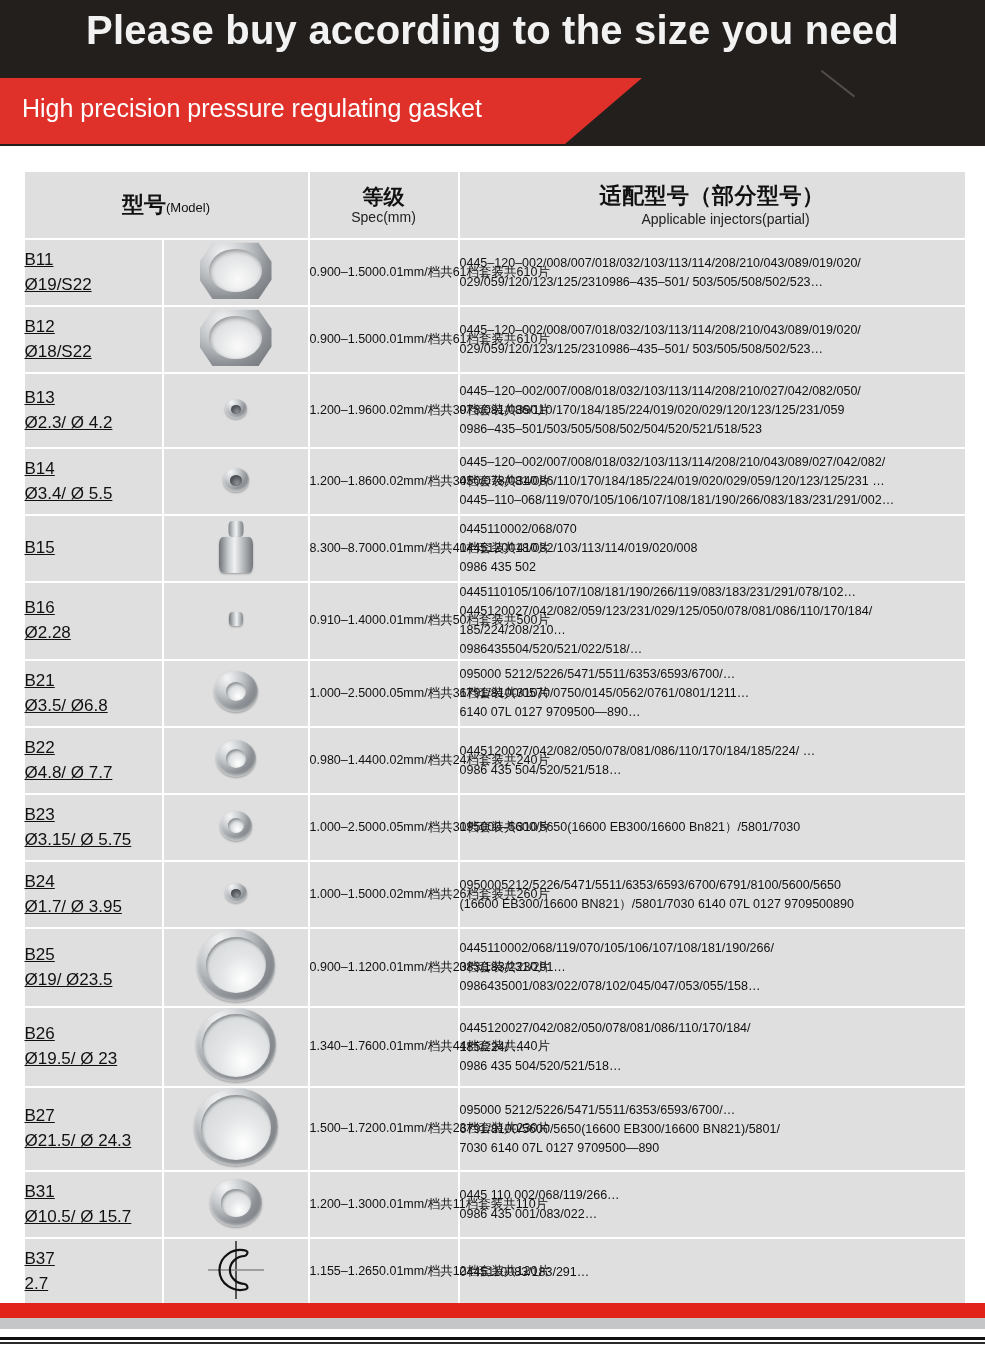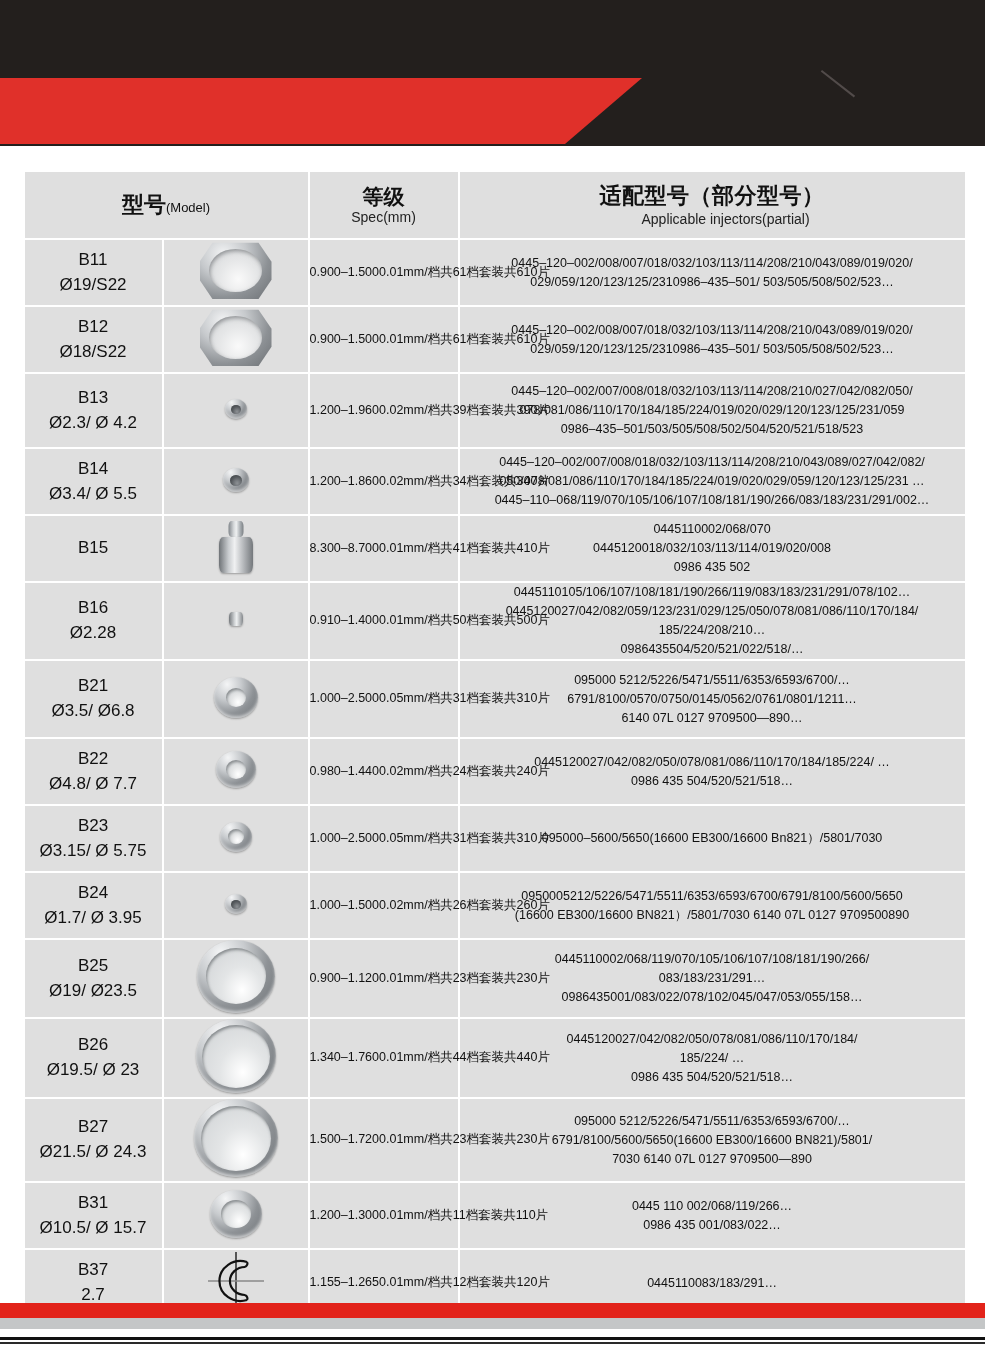--- a/index.html
+++ b/index.html
@@ -50,30 +50,30 @@
   col.c-inj{width:505px;}
 
   thead th{height:66px;text-align:center;}
   .th-cn{font-size:22px;font-weight:700;line-height:1.15;color:#111;}
   .th-en{font-size:14px;font-weight:400;color:#222;}
   .th-cn .small-en{font-size:13px;font-weight:400;vertical-align:baseline;}
   .th-spec .th-cn{font-size:21px;}
   .th-inj .th-cn{font-size:22px;letter-spacing:.5px;}
   .th-inj .th-en{font-size:14px;padding-top:2px;padding-left:27px;}
 
-  td.model{text-align:center;font-size:17px;line-height:1.45;white-space:nowrap;}
+  td.model{text-align:left;font-size:17px;line-height:1.45;white-space:nowrap;text-decoration:underline;}
   td.model .m-code{display:block;}
   td.model .m-dim{display:block;}
   td.imgcell{text-align:center;padding:4px 0;}
   td.spec{
     font-size:12.5px;line-height:1.55;padding:4px 0 4px 14px;text-align:left;
     white-space:nowrap;
   }
   td.inj{
-    font-size:12.5px;line-height:1.52;padding:4px 12px 4px 14px;text-align:center;
+    font-size:12.5px;line-height:1.52;padding:4px 12px 4px 14px;text-align:left;
   }
   td.inj .ln{display:block;white-space:nowrap;}
 
   
   .part{display:inline-block;position:relative;}
   .ring{
     border-radius:50%;
     background:
       radial-gradient(ellipse at 30% 18%, #f4f5f6 0%, #c8cbce 32%, #8e9296 62%, #6e7276 100%);
     box-shadow:inset 0 -2px 3px rgba(255,255,255,.55), 0 1px 2px rgba(0,0,0,.30);
@@ -119,21 +119,23 @@
   .bar-gray{width:985px;height:11px;background:#c4c6c7;}
   .bar-gap{width:985px;height:8px;background:#ffffff;}
   .bar-black{width:985px;height:3px;background:#111111;}
   .bar-white2{width:985px;height:2px;background:#ffffff;}
   .bar-black2{width:985px;height:2px;background:#2a2a2a;}
 </style>
 </head>
 <body>
 
 <div class="banner">
+  <div class="banner-title">Please buy according to the size you need</div>
   <div class="ribbon"></div>
+  <div class="ribbon-label">High precision pressure regulating gasket</div>
   <div class="banner-slash"></div>
   <div class="banner-underline"></div>
 </div>
 
 <div class="table-wrap">
   <table class="spec">
     <colgroup>
       <col class="c-model">
         <col class="c-img">
         <col class="c-spec">
@@ -224,21 +226,21 @@
           </td>
           <td class="imgcell"><span class="part" style="width:14px;height:14px;display:inline-block;background:linear-gradient(90deg,#74787c,#d2d5d7 40%,#eef0f1 55%,#84888c);border-radius:3px/5px;box-shadow:0 1px 2px rgba(0,0,0,.3);"></span></td>
           <td class="spec"><span class="ln">0.910–1.400</span><span class="ln">0.01mm/档</span><span class="ln">共50档</span><span class="ln">套装共500片</span></td>
           <td class="inj">
             <span class="ln">0445110105/106/107/108/181/190/266/119/083/183/231/291/078/102…</span>
             <span class="ln">0445120027/042/082/059/123/231/029/125/050/078/081/086/110/170/184/</span>
             <span class="ln">185/224/208/210…</span>
             <span class="ln">0986435504/520/521/022/518/…</span>
           </td>
         </tr>
-        <tr style="height: 76px;">
+        <tr style="height: 65px;">
           <td class="model">
             <span class="m-code">B21</span>
             <span class="m-dim">Ø3.5/ Ø6.8</span>
           </td>
           <td class="imgcell"><span class="part ring" style="width:44px;height:41px;"><span class="hole" style="width:20px;height:19px;left:12px;top:11px;"></span></span></td>
           <td class="spec"><span class="ln">1.000–2.500</span><span class="ln">0.05mm/档</span><span class="ln">共31档</span><span class="ln">套装共310片</span></td>
           <td class="inj">
             <span class="ln">095000 5212/5226/5471/5511/6353/6593/6700/…</span>
             <span class="ln">6791/8100/0570/0750/0145/0562/0761/0801/1211…</span>
             <span class="ln">6140 07L 0127  9709500—890…</span>

